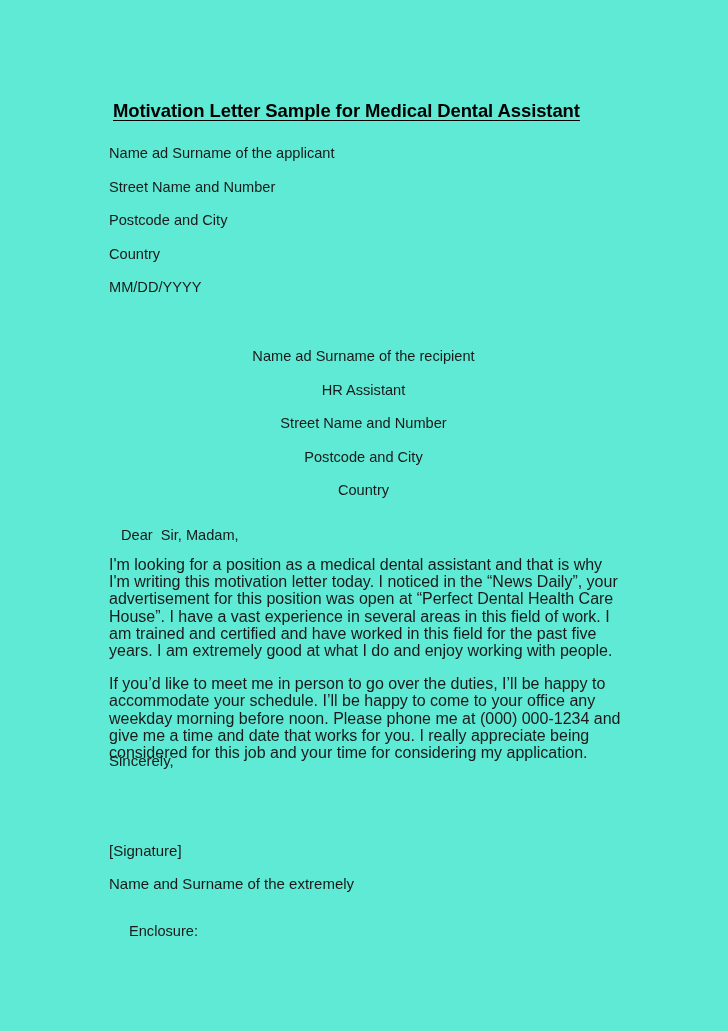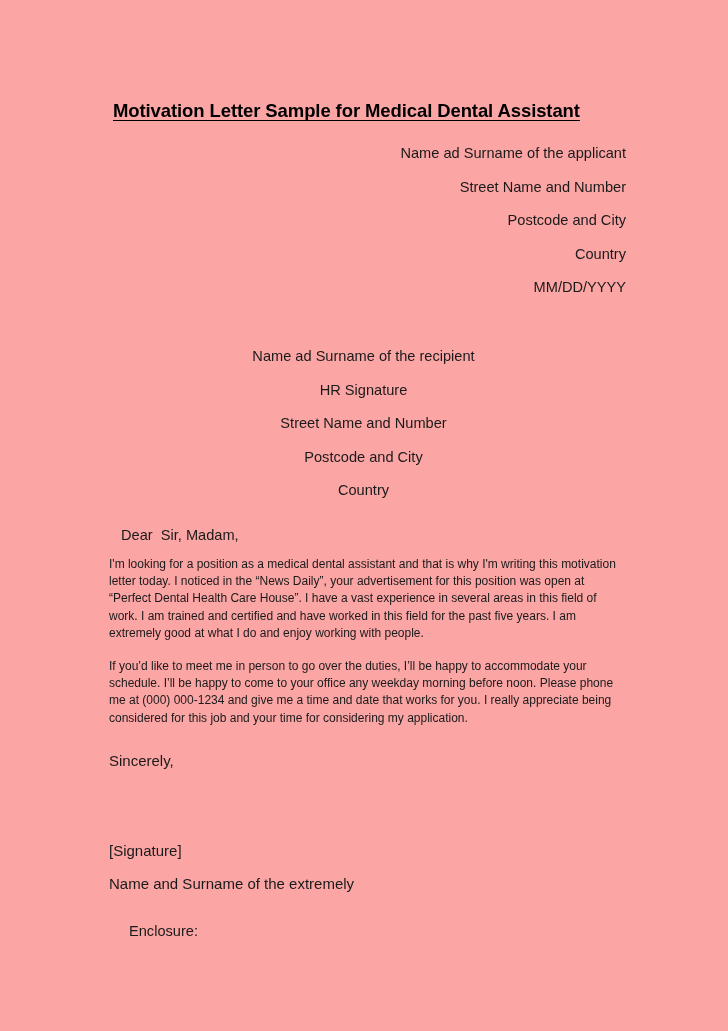--- a/index.html
+++ b/index.html
@@ -4,21 +4,21 @@
 <style>
   html, body {
     margin: 0;
     padding: 0;
     background: #ffffff;
   }
   .page {
     position: relative;
     width: 728px;
     height: 1031px;
-    background: #fca5a5;
+    background: #5eead4;
     font-family: "Liberation Sans", sans-serif;
     color: #1a1a1a;
     overflow: hidden;
     box-sizing: border-box;
   }
   .content {
     position: absolute;
     left: 109px;
     top: 0;
     width: 509px;
@@ -35,24 +35,23 @@
     letter-spacing: -0.1px;
     color: #000000;
     text-decoration: underline;
     text-underline-offset: 3px;
     white-space: nowrap;
   }
 
   
   .sender-block {
     position: absolute;
-    left: 8px;
+    left: 0;
     top: 145px;
     width: 509px;
-    text-align: right;
   }
   .sender-line {
     font-size: 14.6px;
     line-height: 17px;
     margin: 0 0 16.5px 0;
     color: #1a1a1a;
     white-space: nowrap;
   }
   .sender-line:last-child { margin-bottom: 4px; }
 
@@ -81,21 +80,21 @@
     width: 512px;
   }
   .salutation {
     font-size: 14.6px;
     line-height: 17px;
     margin: 12px;
     color: #1a1a1a;
     white-space: pre;
   }
   .body-para {
-    font-size: 12px;
+    font-size: 16px;
     line-height: 17.2px;
     margin: 0;
     color: #1a1a1a;
     text-align: left;
   }
   .para-gap { height: 16px; }
 
   
   .closing-block {
     position: absolute;
@@ -135,21 +134,21 @@
     <div class="sender-block">
       <p class="sender-line">Name ad Surname of the applicant</p>
       <p class="sender-line">Street Name and Number</p>
       <p class="sender-line">Postcode and City</p>
       <p class="sender-line">Country</p>
       <p class="sender-line">MM/DD/YYYY</p>
     </div>
 
     <div class="recipient-block">
       <p class="recipient-line">Name ad Surname of the recipient</p>
-      <p class="recipient-line">HR Signature</p>
+      <p class="recipient-line">HR Assistant</p>
       <p class="recipient-line">Street Name and Number</p>
       <p class="recipient-line">Postcode and City</p>
       <p class="recipient-line">Country</p>
     </div>
 
     <div class="body-block">
       <p class="salutation">Dear  Sir, Madam,</p>
       <p class="body-para">I'm looking for a position as a medical dental assistant and that is why I'm writing this motivation letter today. I noticed in the “News Daily”, your advertisement for this position was open at “Perfect Dental Health Care House”. I have a vast experience in several areas in this field of work. I am trained and certified and have worked in this field for the past five years. I am extremely good at what I do and enjoy working with people.</p>
       <div class="para-gap"></div>
       <p class="body-para">If you’d like to meet me in person to go over the duties, I’ll be happy to accommodate your schedule. I’ll be happy to come to your office any weekday morning before noon. Please phone me at (000) 000-1234 and give me a time and date that works for you. I really appreciate being considered for this job and your time for considering my application.</p>

